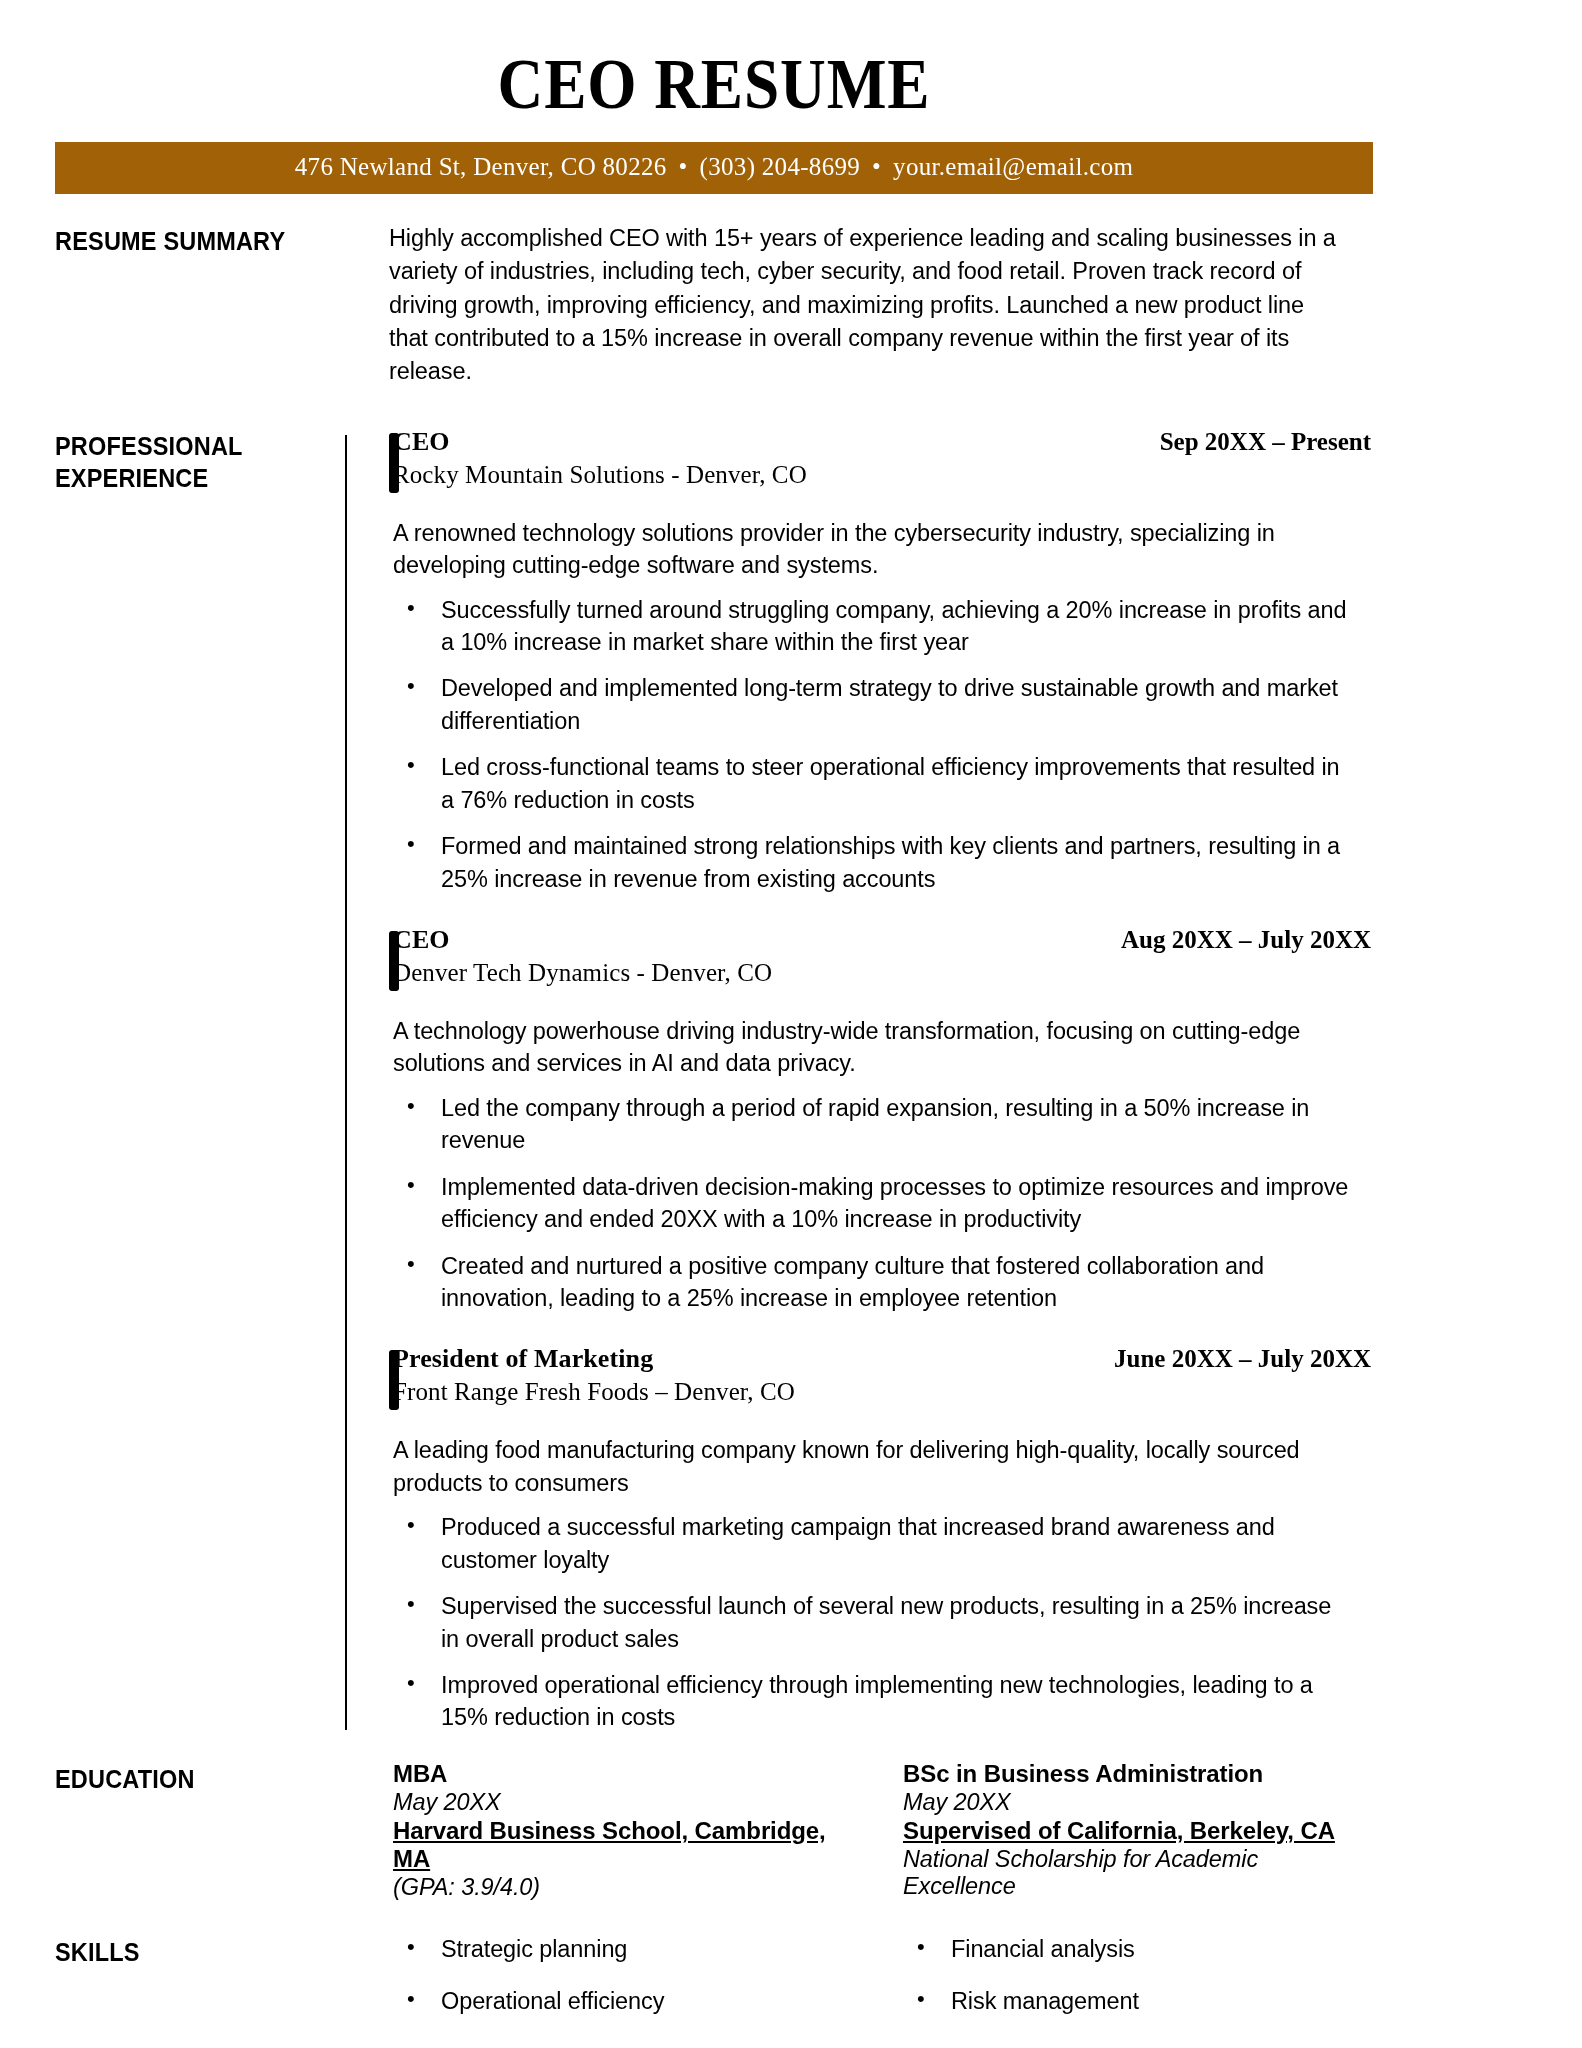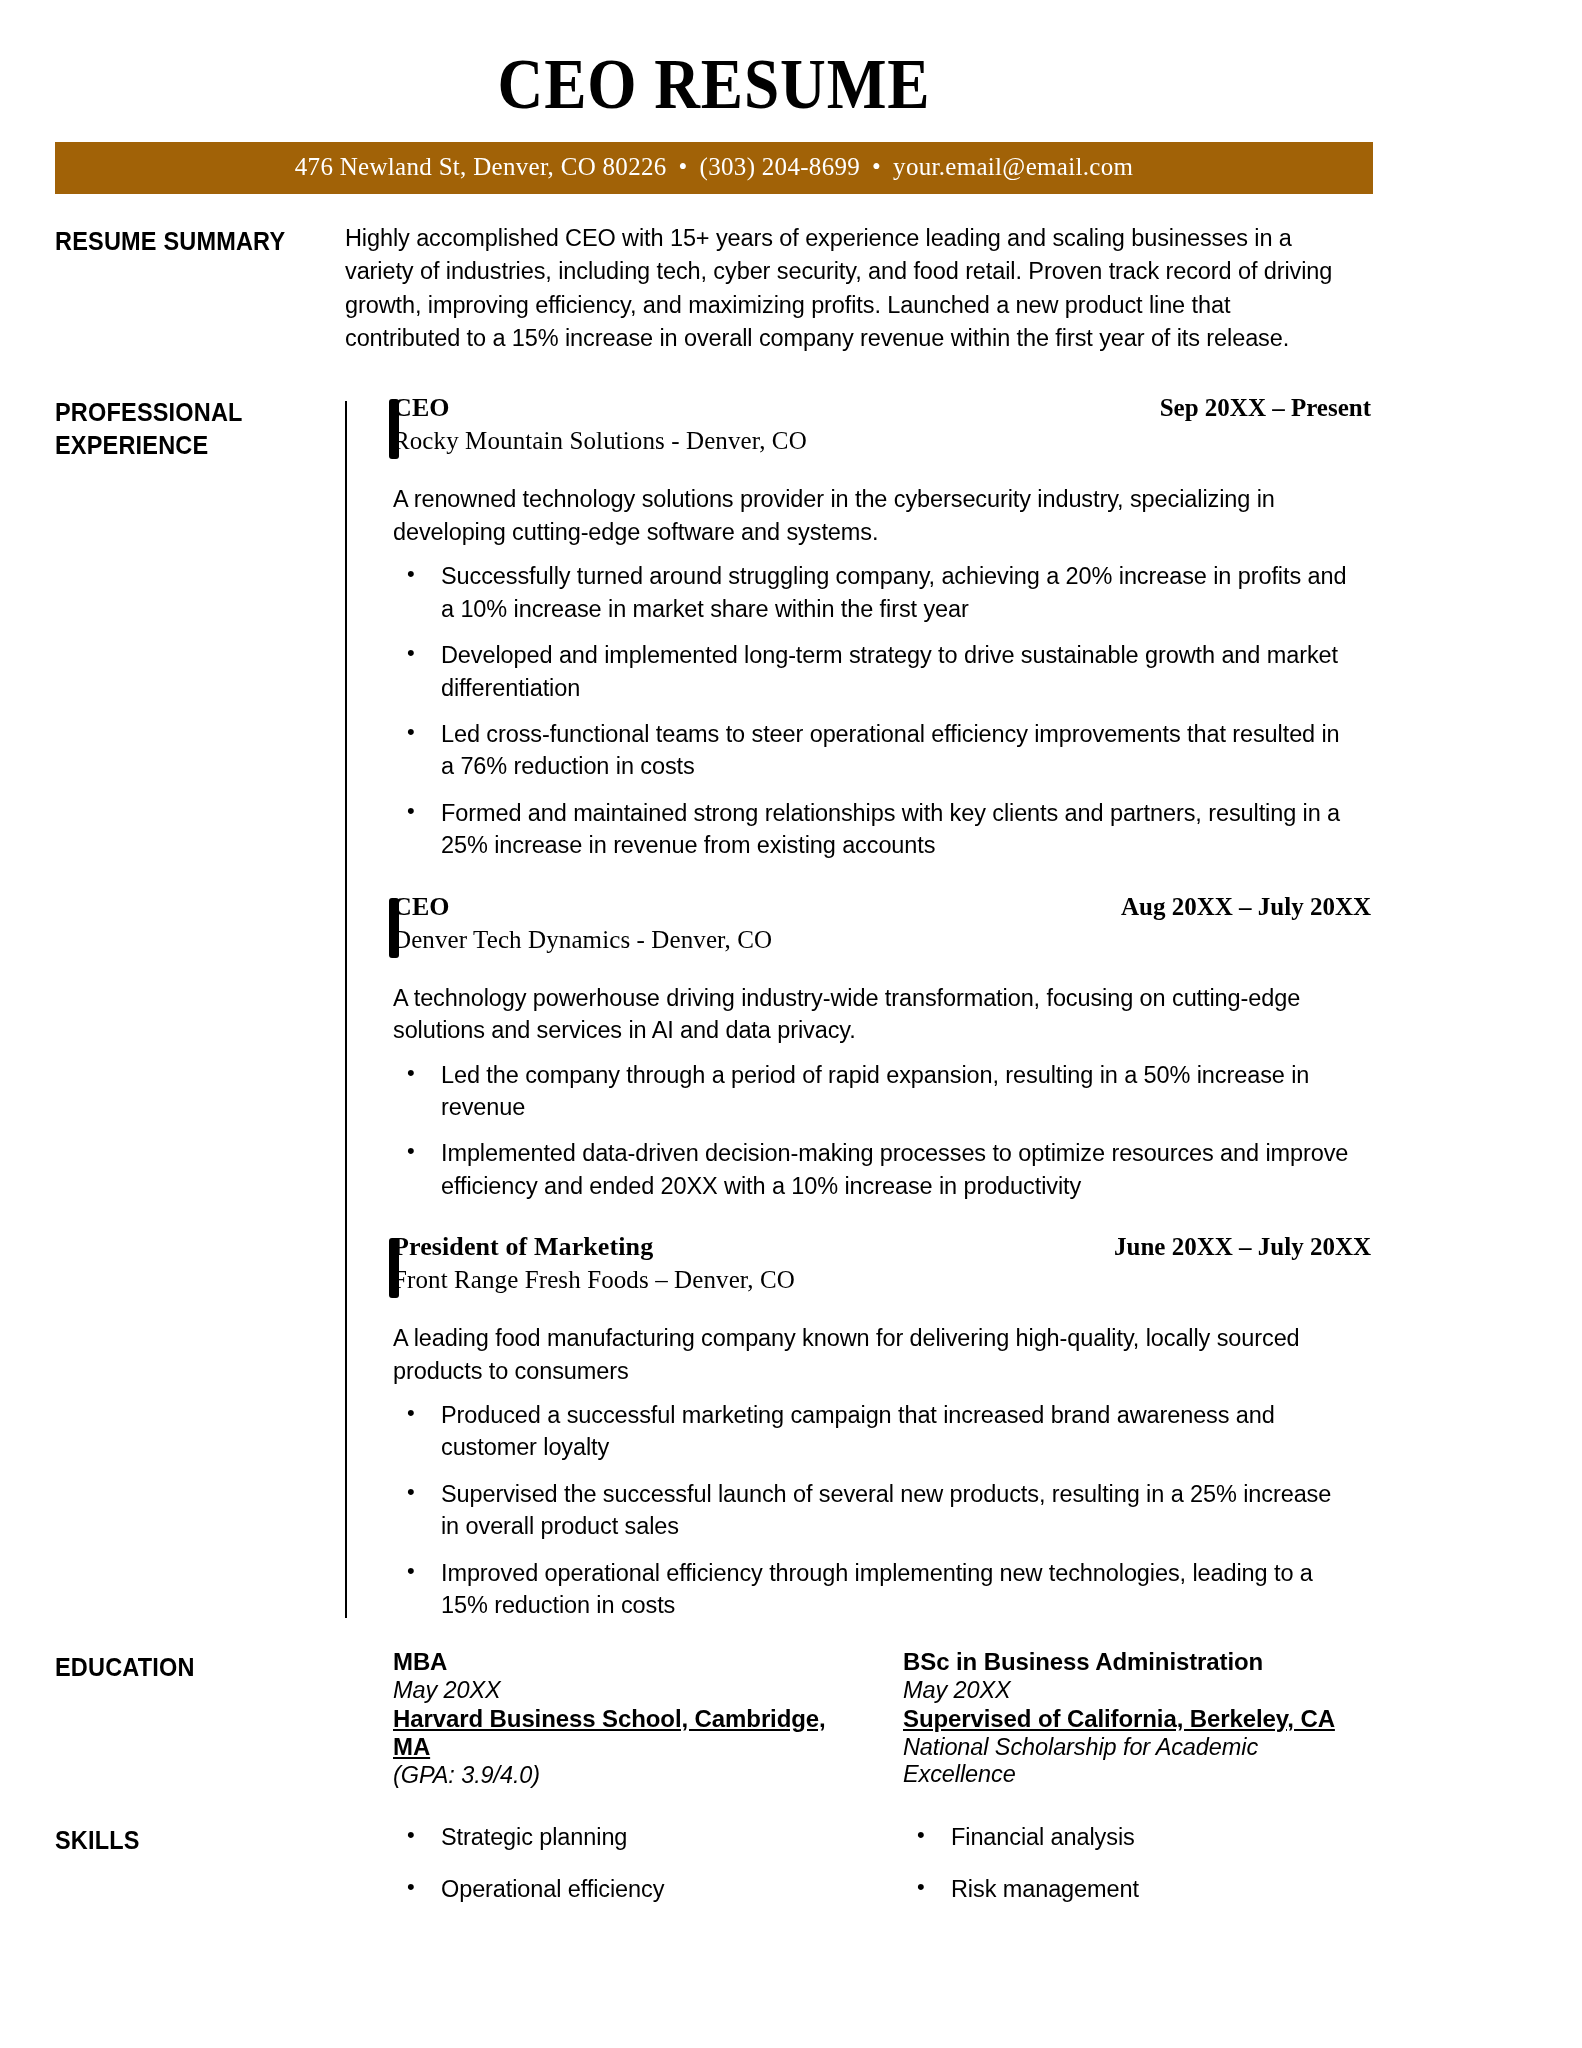--- a/index.html
+++ b/index.html
@@ -66,21 +66,21 @@
     font-size: 25px;
     letter-spacing: 0.2px;
     line-height: 1.3;
     padding-top: 3px;
     transform: scaleX(0.94);
     transform-origin: left top;
     white-space: pre-line;
   }
 
   
-  #summary-section { padding-top: 28px; }
+  #summary-section { padding-top: 28px; gap: 44px; }
 
   .summary-text {
     font-size: 23.5px;
     line-height: 1.42;
     letter-spacing: -0.1px;
     padding-right: 30px;
   }
 
   
   #experience-section {
@@ -289,20 +289,21 @@
               <div class="timeline-marker" style="top: 6px;"></div>
               <div class="job-head">
                 <div class="job-title">CEO</div>
                 <div class="job-date">Aug 20XX – July 20XX</div>
               </div>
               <div class="job-company">Denver Tech Dynamics  - Denver, CO</div>
               <div class="job-desc">A technology powerhouse driving industry-wide transformation, focusing on cutting-edge solutions and services in AI and data privacy.</div>
               <ul class="bullets">
                 <li>Led the company through a period of rapid expansion, resulting in a 50% increase in revenue</li>
                 <li>Implemented data-driven decision-making processes to optimize resources and improve efficiency and ended 20XX with a 10% increase in productivity</li>
+                <li>Created and nurtured a positive company culture that fostered collaboration and innovation, leading to a 25% increase in employee retention</li>
               </ul>
             </div>
             <div class="job">
               <div class="timeline-marker" style="top: 6px;"></div>
               <div class="job-head">
                 <div class="job-title">President of Marketing</div>
                 <div class="job-date">June 20XX – July 20XX</div>
               </div>
               <div class="job-company">Front Range Fresh Foods  – Denver, CO</div>
               <div class="job-desc">A leading food manufacturing company known for delivering high-quality, locally sourced products to consumers</div>

